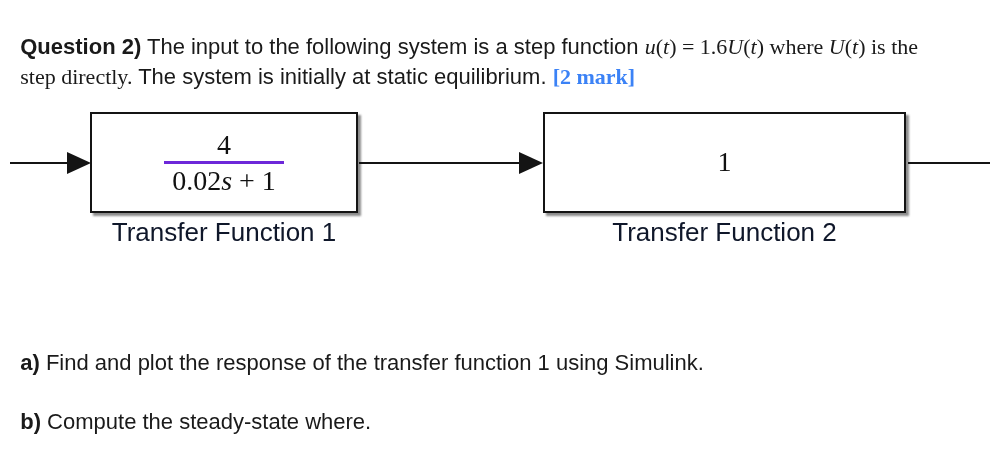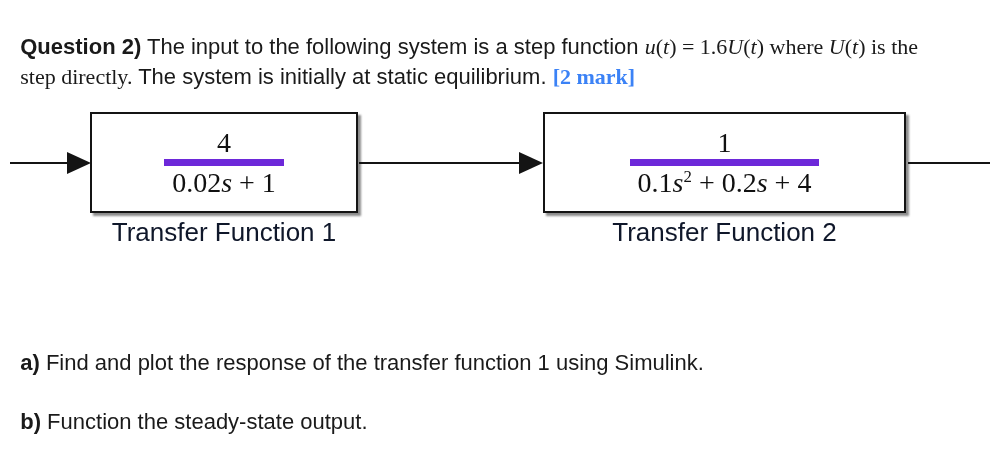--- a/index.html
+++ b/index.html
@@ -17,21 +17,21 @@
   .wire{position:absolute;height:0;border-top:2px solid #141414;}
   .arrowhead{position:absolute;width:0;height:0;
     border-top:11px solid transparent;border-bottom:11px solid transparent;
     border-left:24px solid #141414;}
   .tf-block{position:absolute;box-sizing:border-box;background:#ffffff;
     border:2px solid #141414;box-shadow:2.5px 2.5px 2px rgba(0,0,0,0.45);
     display:flex;align-items:center;justify-content:center;}
   .frac{font-family:"Liberation Serif",serif;font-size:28px;line-height:1.12;
     text-align:center;display:inline-block;color:#111;}
   .frac .num{display:block;padding:0 4px 1px;}
-  .frac .den{display:block;border-top:7px solid #6d28d9;padding:1px 8px 0;}
+  .frac .den{display:block;border-top:3px solid #6d28d9;padding:1px 8px 0;}
   .frac sup{font-size:0.6em;line-height:0;}
   .tf-label{position:absolute;text-align:center;font-size:26px;line-height:30px;color:#0f172a;}
 
   .item{position:absolute;left:8px;white-space:pre;font-size:22px;line-height:30px;}
   .item.condensed{letter-spacing:-0.45px;}
 </style>
 </head>
 <body>
 
 <div class="line" style="left:8px;top:2px;text-align:right;">
@@ -52,29 +52,28 @@
     </span>
   </div>
   <div class="tf-label" style="left:78px;top:217px;width:292px;">Transfer Function 1</div>
 
   <div class="wire" style="left:359px;top:162px;width:161px;"></div>
   <div class="arrowhead" style="left:519px;top:152px;"></div>
 
   <div class="tf-block" style="left:543px;top:112px;width:363px;height:101px;">
     <span class="frac">
       <span class="num">1</span>
-      <span class="den"><span>0.1</span><span style="font-style: italic;">s</span><sup>2</sup><span> + 0.2</span><span style="font-style: italic;">s</span><span> + 4</span></span>
     </span>
   </div>
   <div class="tf-label" style="left:543px;top:217px;width:363px;">Transfer Function 2</div>
 
   <div class="wire" style="left:908px;top:162px;width:82px;"></div>
 </div>
 
 <div class="item" style="top:318px;">
   <b>a)</b><span> Find and plot the response of the transfer function 1 using Simulink.</span>
 </div>
 <div class="item" style="top:377px;">
-  <b>b)</b><span> Function the steady-state output.</span>
+  <b>b)</b><span> Compute the steady-state where.</span>
 </div>
 <div class="item condensed" style="top:435px;">
   <b>c)</b><span> Assuming the input is directly applied to transfer function 2 (transfer function 1 is bypassed),</span>
 </div>
 
 </body></html>

